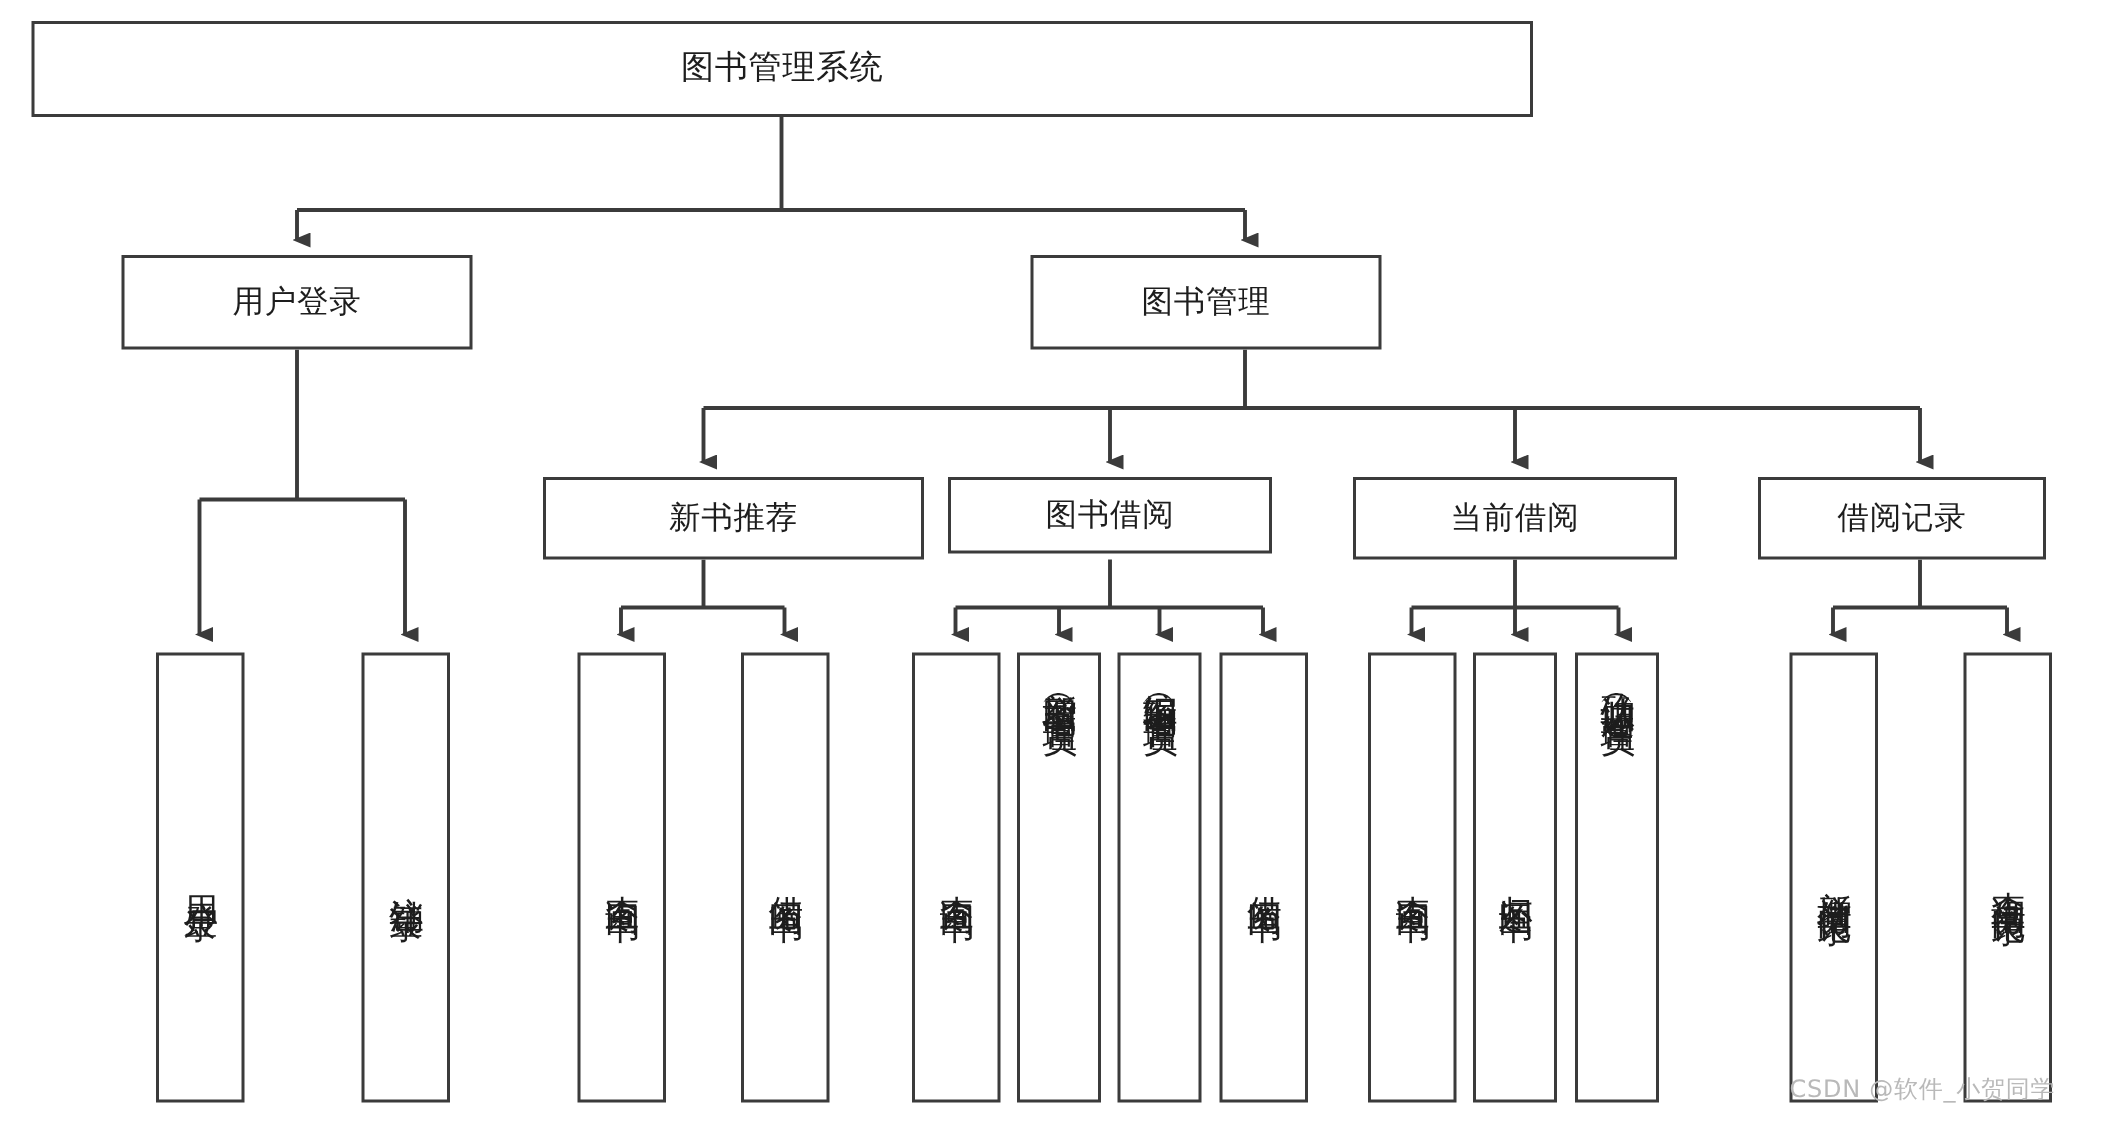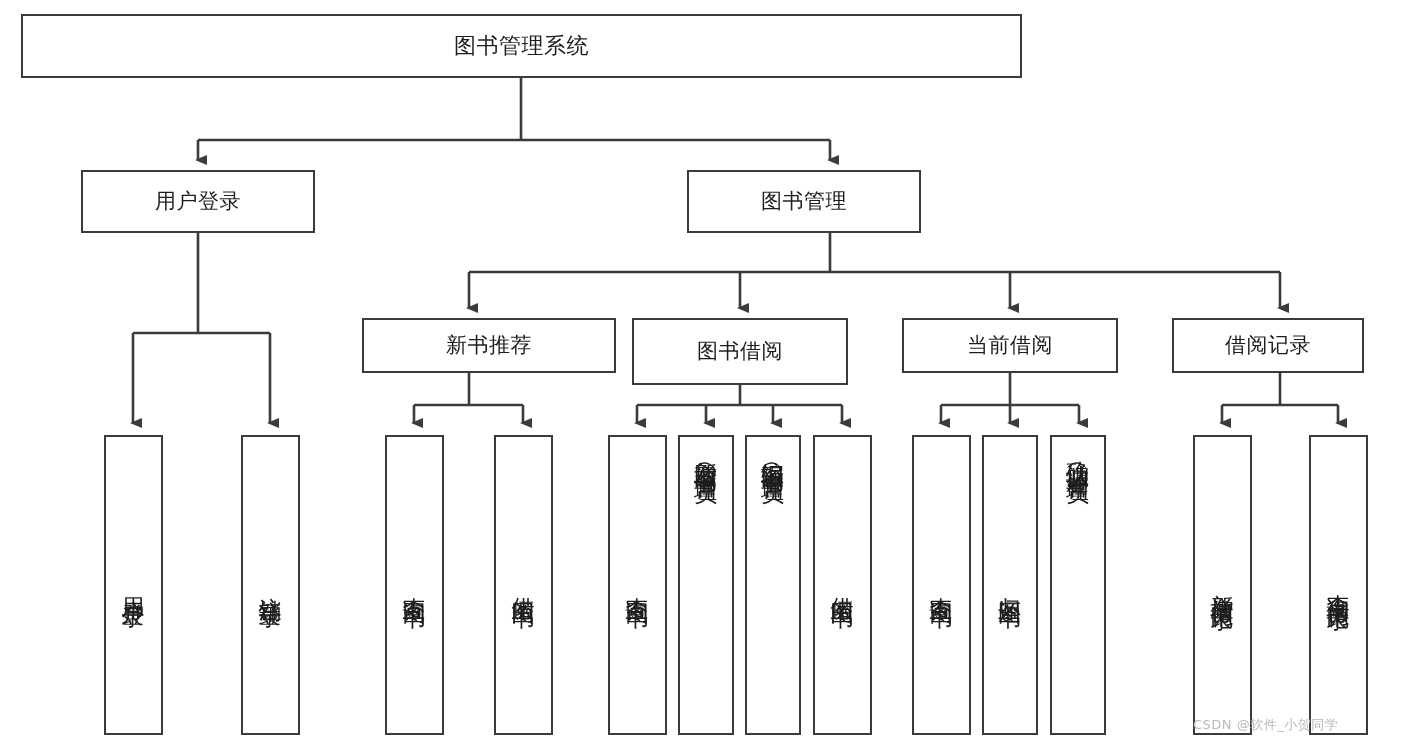--- a/index.html
+++ b/index.html
@@ -63,21 +63,21 @@
     white-space: nowrap;
   }
   
   .node.vert.centered {
     align-items: center;
     padding-top: 0;
   }
   .watermark {
     position: absolute;
     color: #b9b9b9;
-    font-size: 13px;
+    font-size: 16px;
     white-space: nowrap;
     letter-spacing: 0.5px;
   }
 </style>
 </head>
 <body>
 
 <div id="canvas">
 
   <svg class="wires" viewBox="0 0 1405 747">
@@ -137,21 +137,21 @@
   <div class="node horiz" style="left:81px; top:170px; width:234px; height:63px;">
     <span class="lbl">用户登录</span>
   </div>
   <div class="node horiz" style="left:687px; top:170px; width:234px; height:63px;">
     <span class="lbl">图书管理</span>
   </div>
 
   <div class="node horiz" style="left:362px; top:318px; width:254px; height:55px;">
     <span class="lbl">新书推荐</span>
   </div>
-  <div class="node horiz" style="left:632px; top:318px; width:216px; height:67px;">
+  <div class="node horiz" style="left:632px; top:318px; width:216px; height:51px;">
     <span class="lbl">图书借阅</span>
   </div>
   <div class="node horiz" style="left:902px; top:318px; width:216px; height:55px;">
     <span class="lbl">当前借阅</span>
   </div>
   <div class="node horiz" style="left:1172px; top:318px; width:192px; height:55px;">
     <span class="lbl">借阅记录</span>
   </div>
 
   <div class="node vert centered" style="left:104px; top:435px; width:59px; height:300px;">

